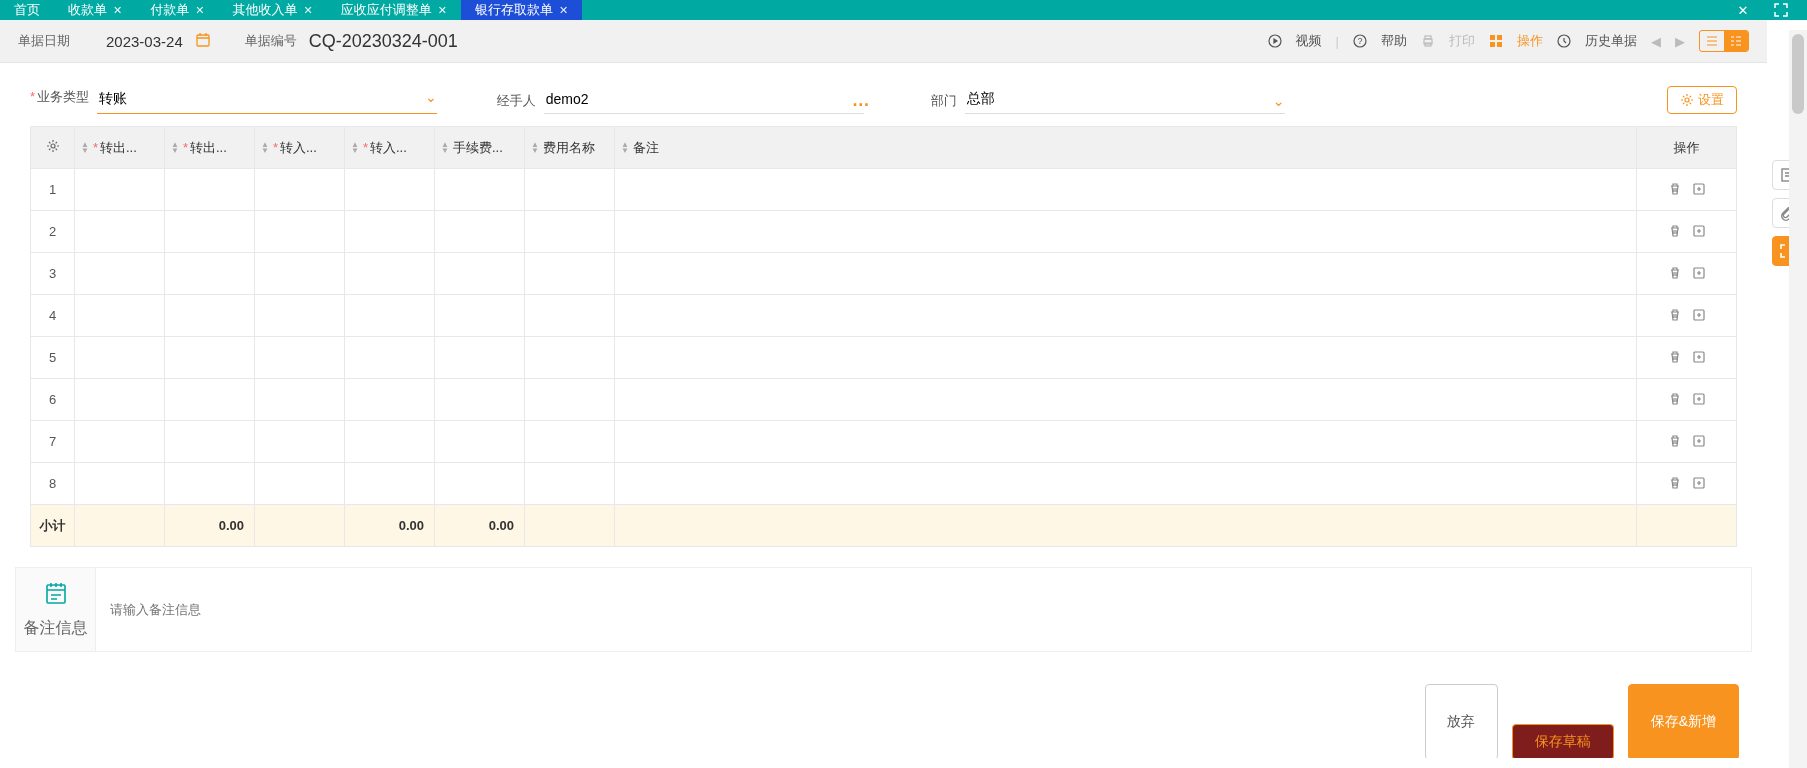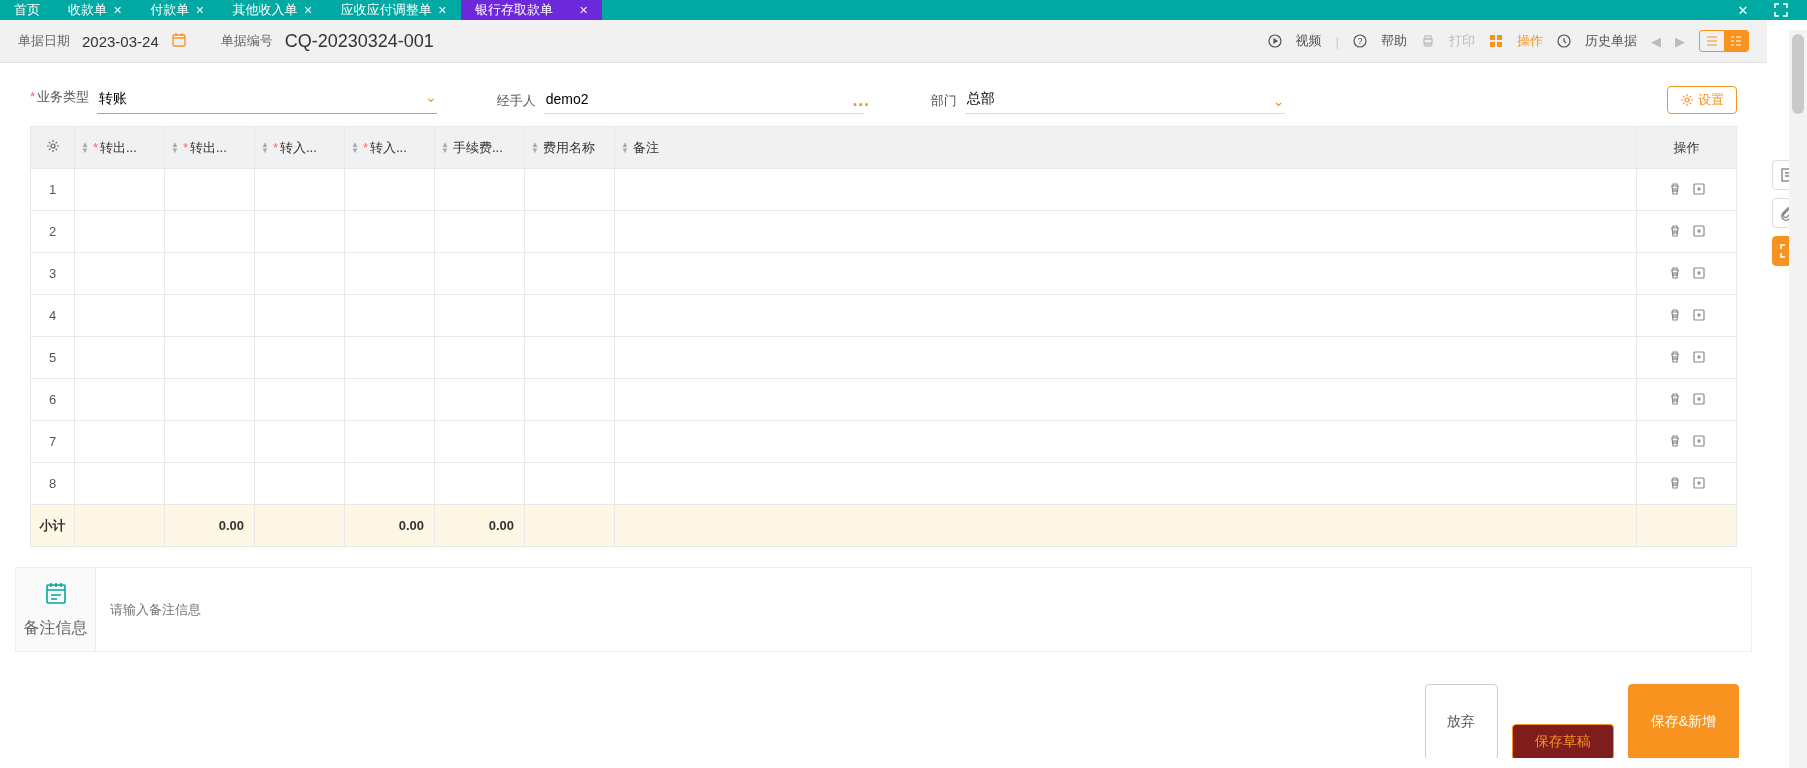--- a/index.html
+++ b/index.html
@@ -5,41 +5,41 @@
 * { margin: 0; padding: 0; box-sizing: border-box; font-family: "Microsoft YaHei", Arial, sans-serif; }
 body { background: #fff; font-size: 13px; color: #333; overflow: hidden; }
 
 .tabs {
   display: flex; align-items: center; background: #00a9a2; height: 20px; color: #fff;
 }
 .tab {
   display: flex; align-items: center; padding: 0 14px; height: 100%; font-size: 13px;
   cursor: pointer; white-space: nowrap;
 }
-.tab.active { background: #6d28d9; gap: 20px; }
+.tab.active { background: #1d4ed8; }
 .tab .close { margin-left: 6px; font-size: 11px; opacity: .9; }
 .tabs-right { margin-left: auto; display: flex; align-items: center; gap: 10px; padding-right: 12px; }
 .tabs-right .icon { width: 28px; height: 28px; display: flex; align-items: center; justify-content: center; cursor: pointer; }
 
 .content-wrap { display: flex; height: calc(100vh - 30px); }
 .main { flex: 1; overflow: auto; position: relative; }
 .right-rail { width: 40px; background: #fff; display: flex; flex-direction: column; gap: 8px; align-items: center; padding-top: 140px; }
 .right-rail .rail-btn {
   width: 30px; height: 30px; border: 1px solid #ddd; border-radius: 4px;
   display: flex; align-items: center; justify-content: center; cursor: pointer; color: #666;
 }
 .right-rail .rail-btn.active { background: #f7931e; border-color: #f7931e; color: #fff; }
 
 .toolbar {
   display: flex; align-items: center; background: #f1f1f1; padding: 10px 18px; gap: 12px;
   border-bottom: 1px solid #e5e5e5;
 }
 .tl-label { color: #666; font-size: 13px; }
 .tl-value { color: #333; font-size: 18px; }
-.tl-date { color: #333; font-size: 15px; font-weight: 400; }
+.tl-date { color: #333; font-size: 15px; font-weight: 400; margin-left: 24px; }
 .cal-icon { color: #f7931e; font-size: 15px; }
 .toolbar-right { margin-left: auto; display: flex; align-items: center; gap: 14px; }
 .tr-item { display: flex; align-items: center; gap: 14px; color: #555; cursor: pointer; font-size: 13px; }
 .tr-item.disabled { color: #bbb; }
 .tr-item.orange { color: #f7931e; }
 .tr-sep { color: #ccc; }
 .view-toggle { display: flex; border: 1px solid #f7931e; border-radius: 3px; overflow: hidden; }
 .view-toggle .vt { width: 24px; height: 20px; display: flex; align-items: center; justify-content: center; cursor: pointer; }
 .view-toggle .vt.active { background: #f7931e; color: #fff; }
 .view-toggle .vt:not(.active) { color: #f7931e; }

